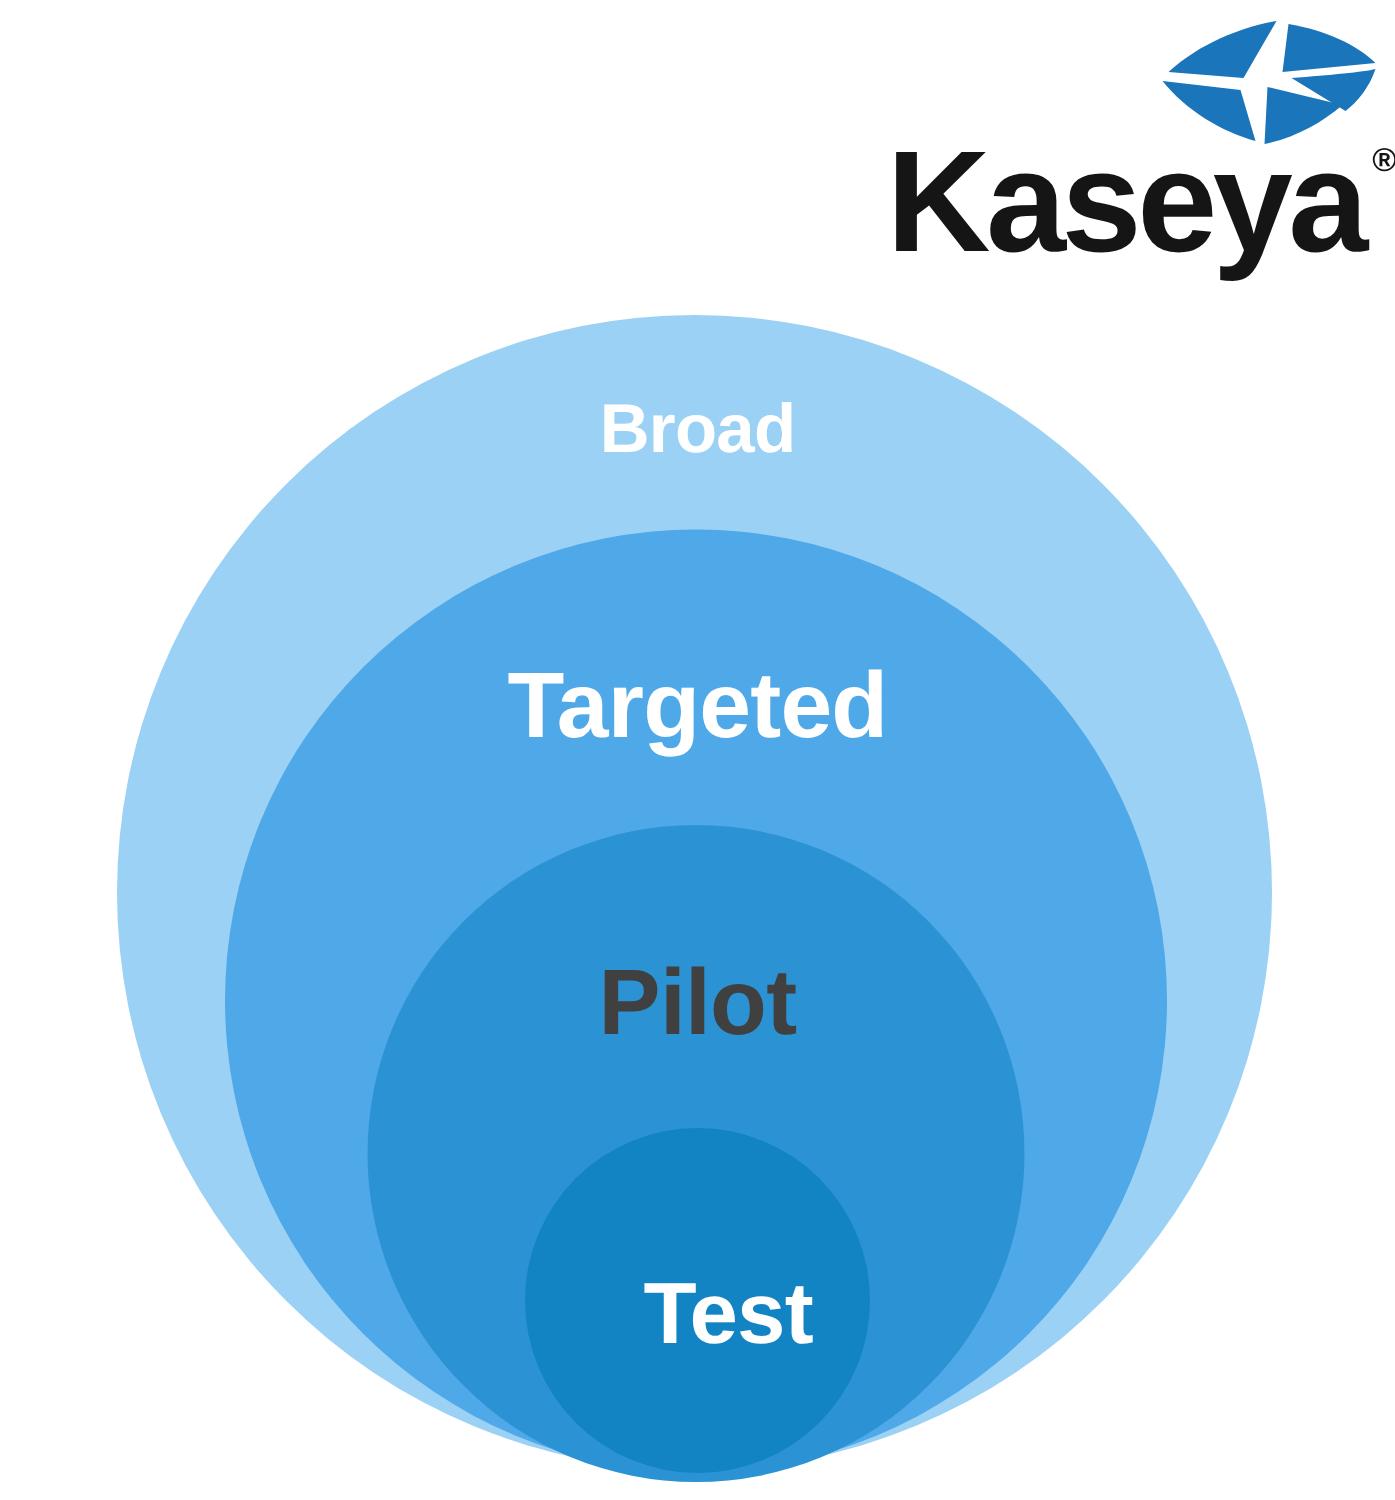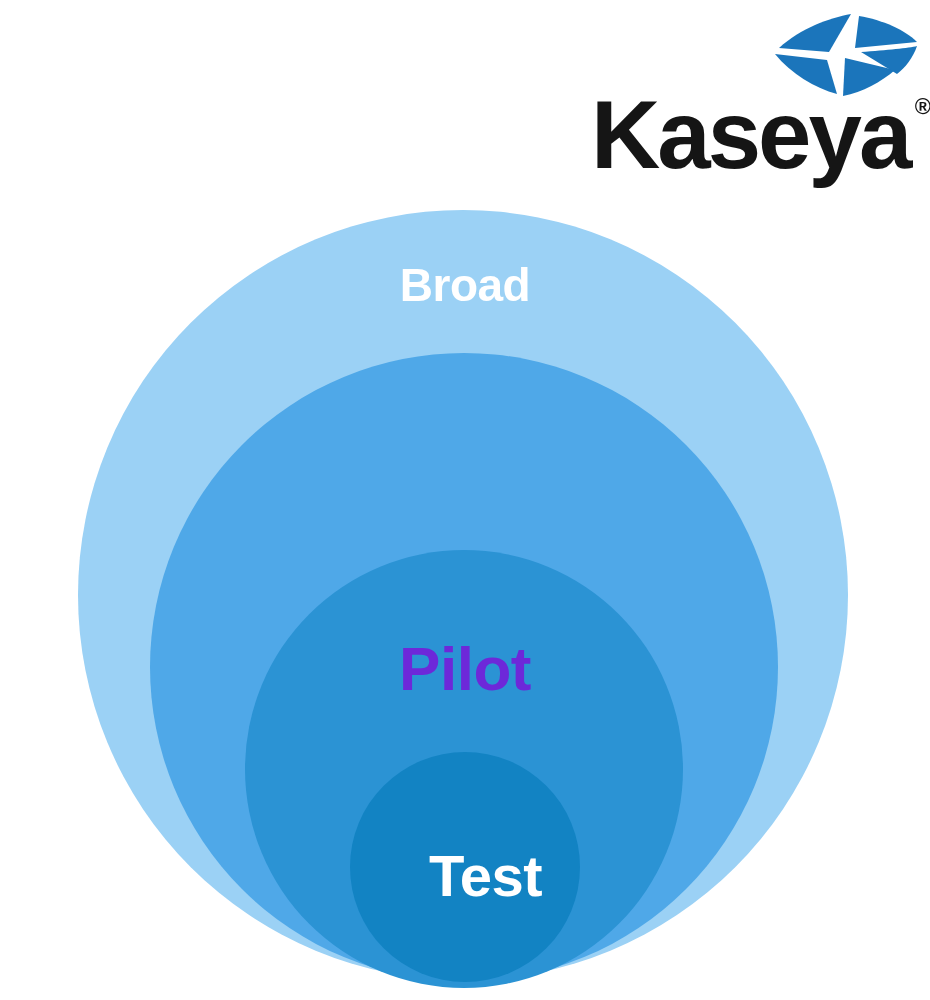--- a/index.html
+++ b/index.html
@@ -126,18 +126,19 @@
   <div class="ring" id="ring-broad" style="background: rgb(155, 209, 245); left: 78px; top: 210px; width: 770px; height: 770px;"></div>
 
   <div class="ring" id="ring-targeted" style="background: rgb(79, 168, 232); left: 150px; top: 353px; width: 628px; height: 628px;"></div>
 
   <div class="ring" id="ring-pilot" style="background: rgb(43, 147, 212); left: 245px; top: 550px; width: 438px; height: 438px;"></div>
 
   <div class="ring" id="ring-test" style="background: rgb(18, 131, 195); left: 350px; top: 752px; width: 230px; height: 230px;"></div>
 
   <div class="ring-label" id="label-broad" style="color: rgb(255, 255, 255);">Broad</div>
 
+  <div class="ring-label" id="label-targeted" style="color: rgb(255, 255, 255);">Targeted</div>
 
-  <div class="ring-label" id="label-pilot" style="color: #6d28d9;">Pilot</div>
+  <div class="ring-label" id="label-pilot" style="color: #404040;">Pilot</div>
 
   <div class="ring-label" id="label-test" style="color: rgb(255, 255, 255); padding-left: 41px;">Test</div>
 
 </div>
 
 </body></html>

